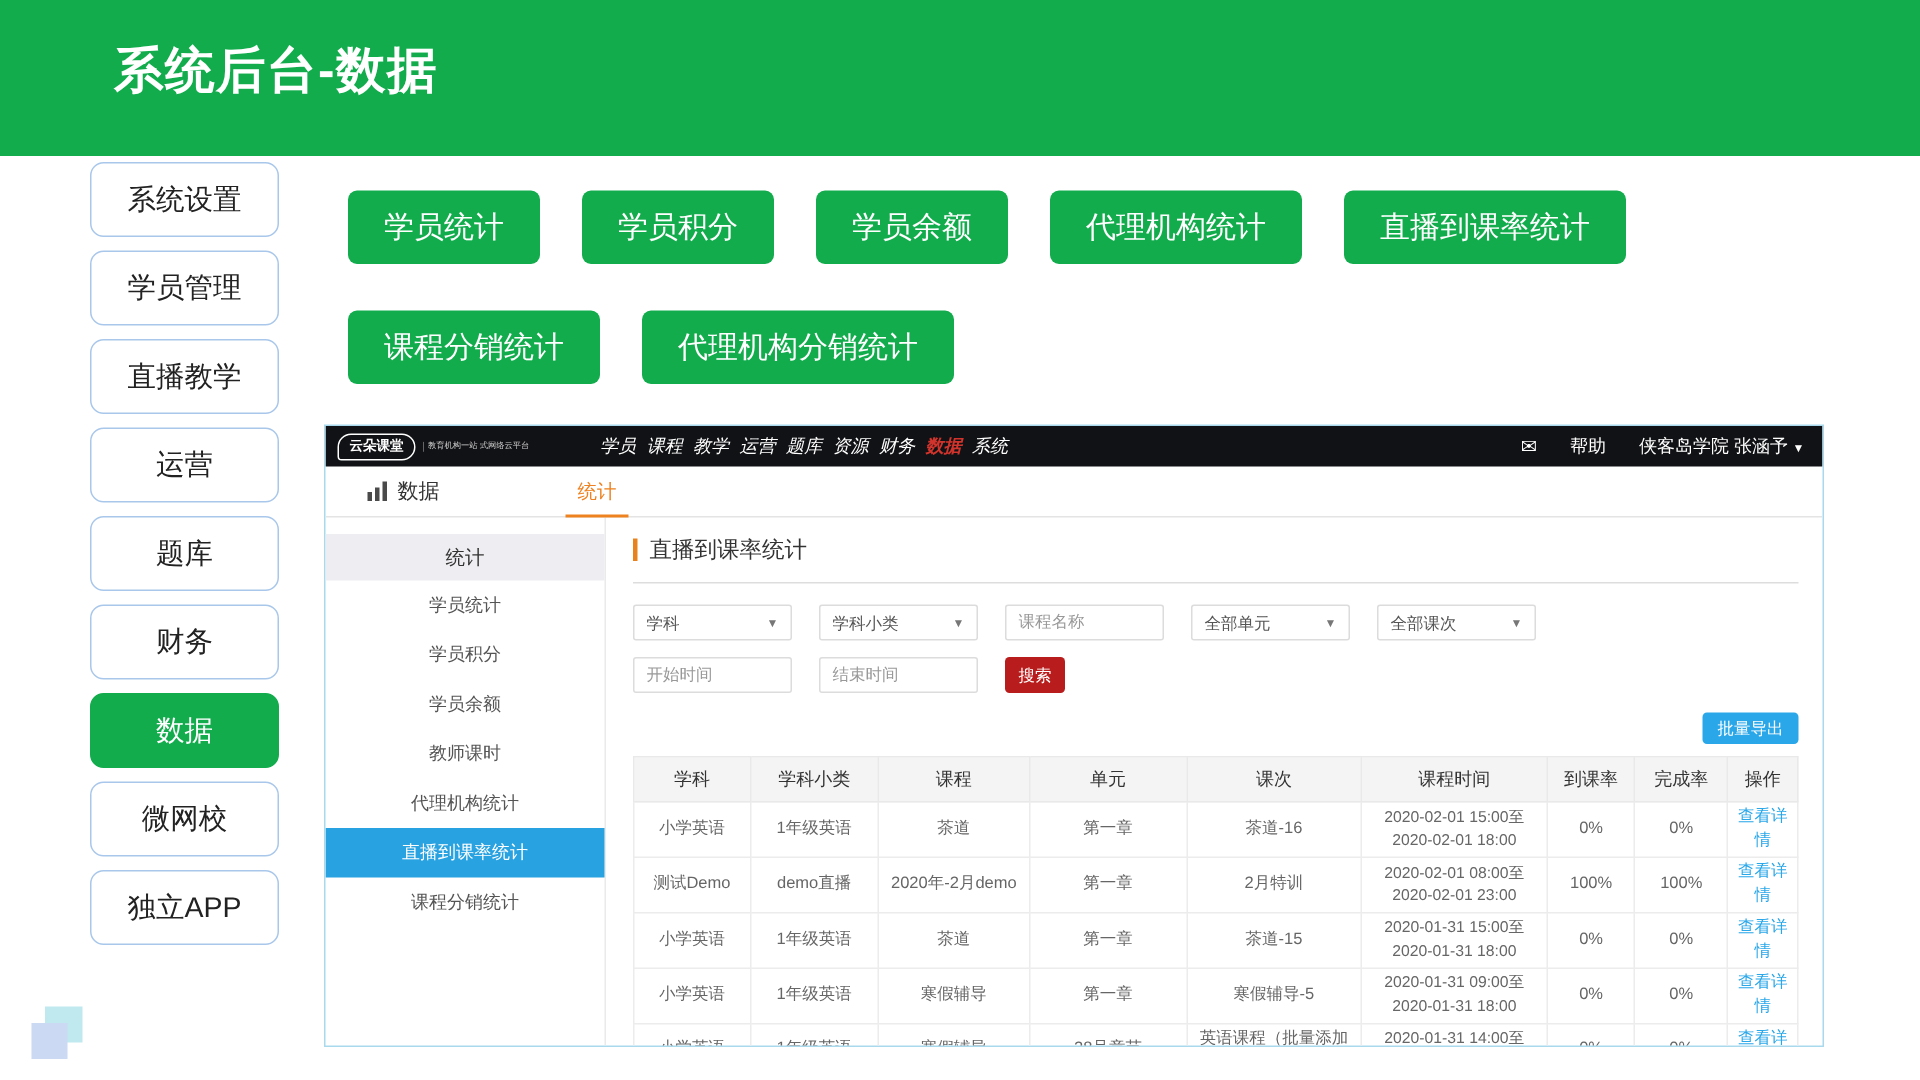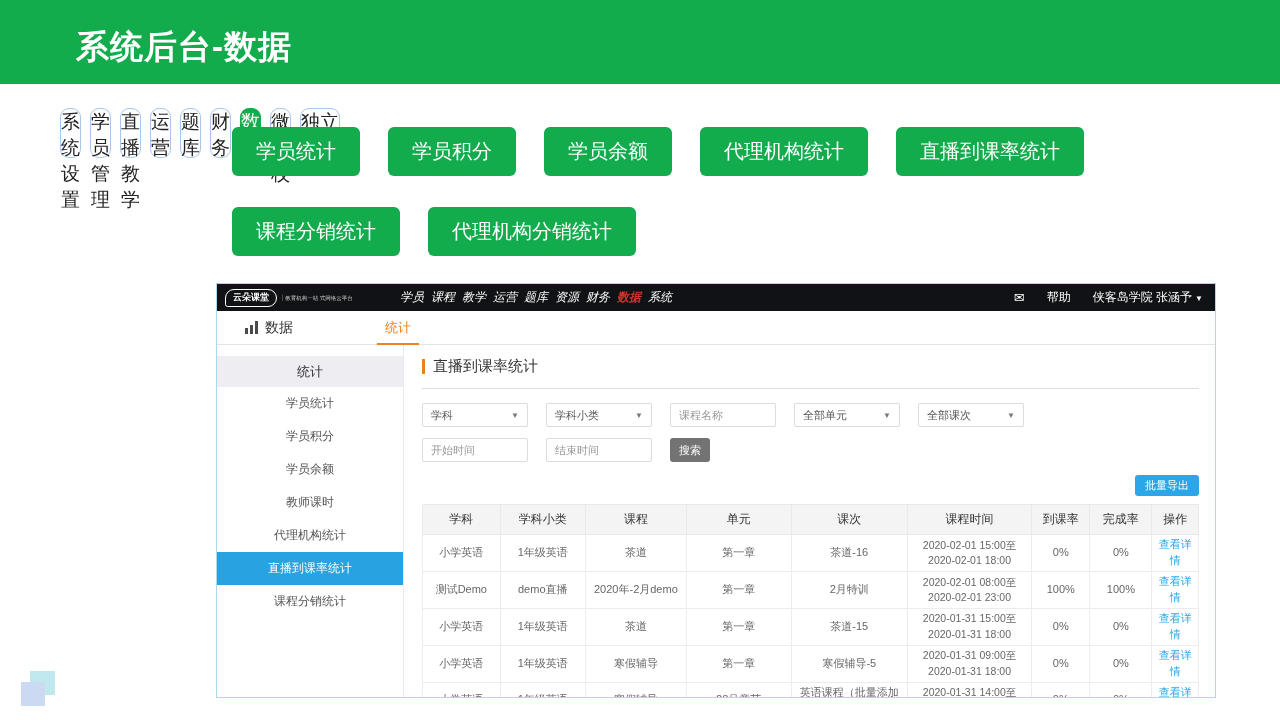--- a/index.html
+++ b/index.html
@@ -1,25 +1,25 @@
 <!DOCTYPE html>
 <html><head>
 <meta charset="utf-8">
 <style>
   * { margin:0; padding:0; box-sizing:border-box; }
   html,body { width:1280px; height:720px; overflow:hidden; background:#fff;
     font-family:"Liberation Sans","DejaVu Sans",sans-serif; }
   .page { position:relative; width:1280px; height:720px; background:#fff; overflow:hidden; }
 
   
-  .banner { height:84px; background:#12AC4D; }
+  .banner { height:104px; background:#12AC4D; }
   .banner h1 { padding:25px 0 0 76px; font-size:33px; color:#fff; font-weight:600; letter-spacing:1px; }
 
   
-  .side { position:absolute; left:60px; top:108px; width:126px; display:flex; flex-direction:row; gap:9px; }
+  .side { position:absolute; left:60px; top:108px; width:126px; display:flex; flex-direction:column; gap:9px; }
   .side-btn { height:50px; border:1px solid #A9C7EA; border-radius:9px; background:#fff;
     font-size:19px; color:#222; cursor:pointer; font-family:inherit; }
   .side-btn.active { background:#12AC4D; color:#fff; border-color:#12AC4D; }
 
   
   .deco { position:absolute; }
   .deco-cyan { left:30px; top:671px; width:25px; height:24px; background:#BFE9EF; }
   .deco-blue { left:21px; top:682px; width:24px; height:24px; background:#CBD9F3; }
 
   
@@ -75,21 +75,21 @@
 
   .filters { margin-top:14px; display:flex; gap:18px; }
   .filters2 { margin-top:11px; display:flex; gap:18px; }
   .select { width:106px; height:24px; border:1px solid #DCDCDC; border-radius:2px; background:#fff;
     display:flex; align-items:center; justify-content:space-between; padding:0 8px;
     font-size:11px; color:#555; cursor:pointer; flex:none; }
   .select .caret { font-size:8px; color:#777; }
   .text-input { width:106px; height:24px; border:1px solid #DCDCDC; border-radius:2px; padding:0 8px;
     font-size:11px; color:#555; font-family:inherit; flex:none; }
   .text-input::placeholder { color:#999; }
-  .search-btn { width:40px; height:24px; background:#737373; color:#fff; border:none; border-radius:3px;
+  .search-btn { width:40px; height:24px; background:#b91c1c; color:#fff; border:none; border-radius:3px;
     font-size:11px; cursor:pointer; font-family:inherit; }
 
   .export-row { display:flex; justify-content:flex-end; margin-top:13px; }
   .export-btn { height:21px; padding:0 10px; background:#2AA7E9; color:#fff; border:none; border-radius:3px;
     font-size:11px; cursor:pointer; font-family:inherit; }
 
   table { width:100%; border-collapse:collapse; margin-top:8px; table-layout:fixed; }
   th { background:#F4F4F4; font-size:12px; color:#333; font-weight:normal; height:30px;
     border:1px solid #E9E9E9; }
   td { font-size:11px; color:#666; text-align:center; height:32px; border:1px solid #ECECEC;

